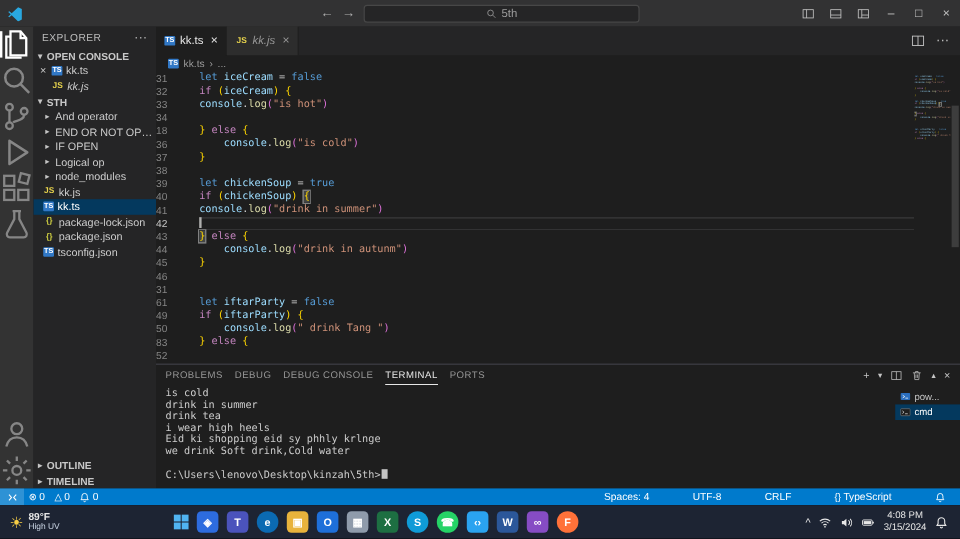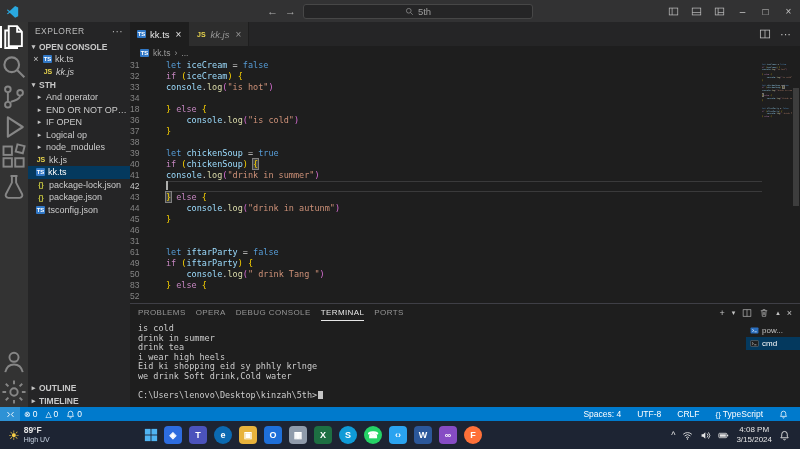--- a/index.html
+++ b/index.html
@@ -86,21 +86,21 @@
   .tline{height:9.6px}
   .t-caret{display:inline-block;width:5px;height:8px;background:#c5c5c5;margin-left:1px;vertical-align:-1px}
   .term-side{width:54px;flex:0 0 54px;padding-top:3px;font-size:8px;color:#c5c5c5}
   .sess{height:13px;display:flex;align-items:center;gap:3px;padding-left:4px;white-space:nowrap;overflow:hidden}
   .sess.selected{background:#04395e;color:#fff}
   .sess .svg{width:9px;height:9px;flex:0 0 9px}
 
   
   .statusbar{height:14px;flex:0 0 14px;background:#007acc;display:flex;align-items:center;color:#fff;font-size:8.5px}
   .sb-left{display:flex;align-items:center;height:100%}
-  .sb-right{margin-left:auto;display:flex;align-items:center;gap:8px;padding-right:8px;height:100%}
+  .sb-right{margin-left:auto;display:flex;align-items:center;gap:28px;padding-right:8px;height:100%}
   .sb-item{display:flex;align-items:center;gap:2px;padding:0 4px;height:100%}
   .sb-item.remote{background:rgba(255,255,255,.18);width:20px;justify-content:center;padding:0}
   .sb-item .svg{width:9px;height:9px}
   .sb-glyph{font-size:8px}
 
   
   .taskbar{height:28px;flex:0 0 28px;background:#1d2433;display:flex;align-items:center;color:#e6e6e6}
   .widget{display:flex;align-items:center;gap:4px;padding:0 8px;width:84px;flex:0 0 84px}
   .widget .sun{color:#f7ce46;font-size:13px}
   .w-temp{font-size:8.5px;font-weight:bold;line-height:1.15}
@@ -397,21 +397,21 @@
             </div>
           <div class="vscroll">
               <div class="vthumb"></div>
             </div>
         </div>
 
         <div class="panel">
           <div class="panel-tabs">
             <div id="ptabs" style="display:flex;gap:10px;height:100%">
                 <span class="ptab">PROBLEMS</span>
-                <span class="ptab">OPERA</span>
+                <span class="ptab">DEBUG</span>
                 <span class="ptab">DEBUG CONSOLE</span>
                 <span class="ptab active">TERMINAL</span>
                 <span class="ptab">PORTS</span>
               </div>
             <div class="panel-actions">
               <span>+</span>
               <span style="font-size:7px">▾</span>
               <span class="svg">
                   <svg viewBox="0 0 16 16" fill="none" stroke="currentColor" stroke-width="1">
                     <rect x="1.8" y="2.8" width="12.4" height="10.4"></rect>

